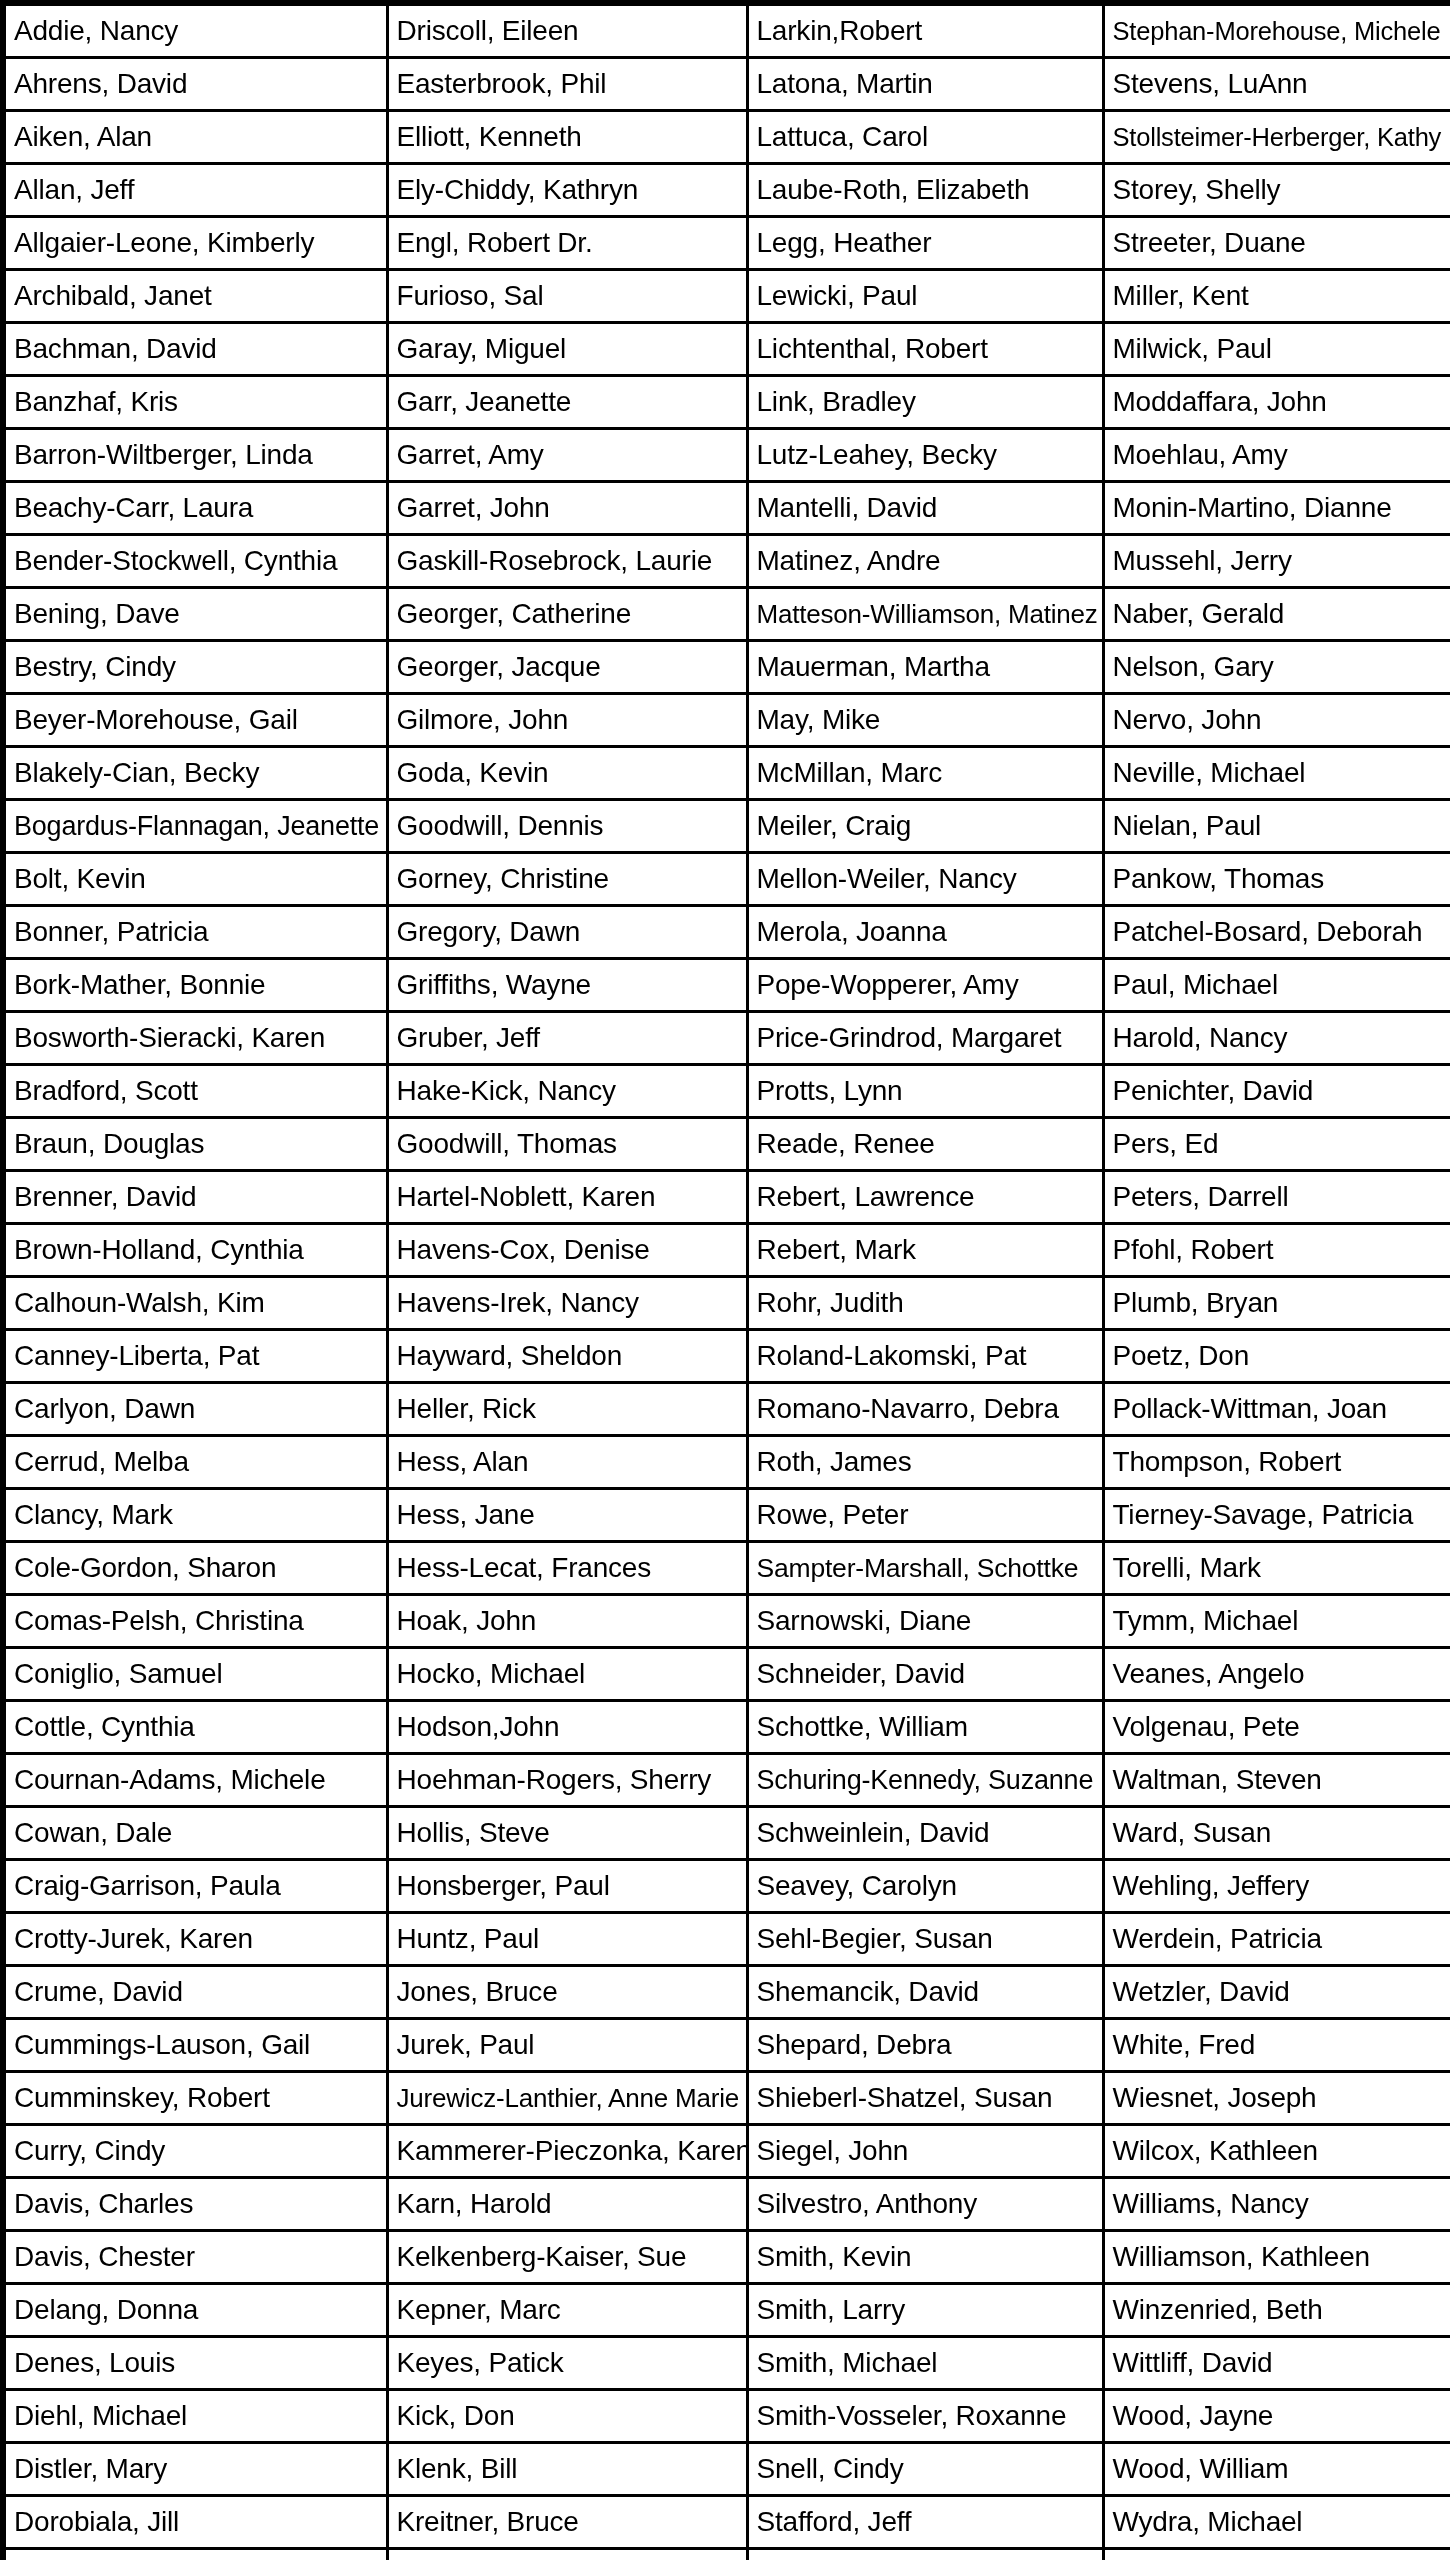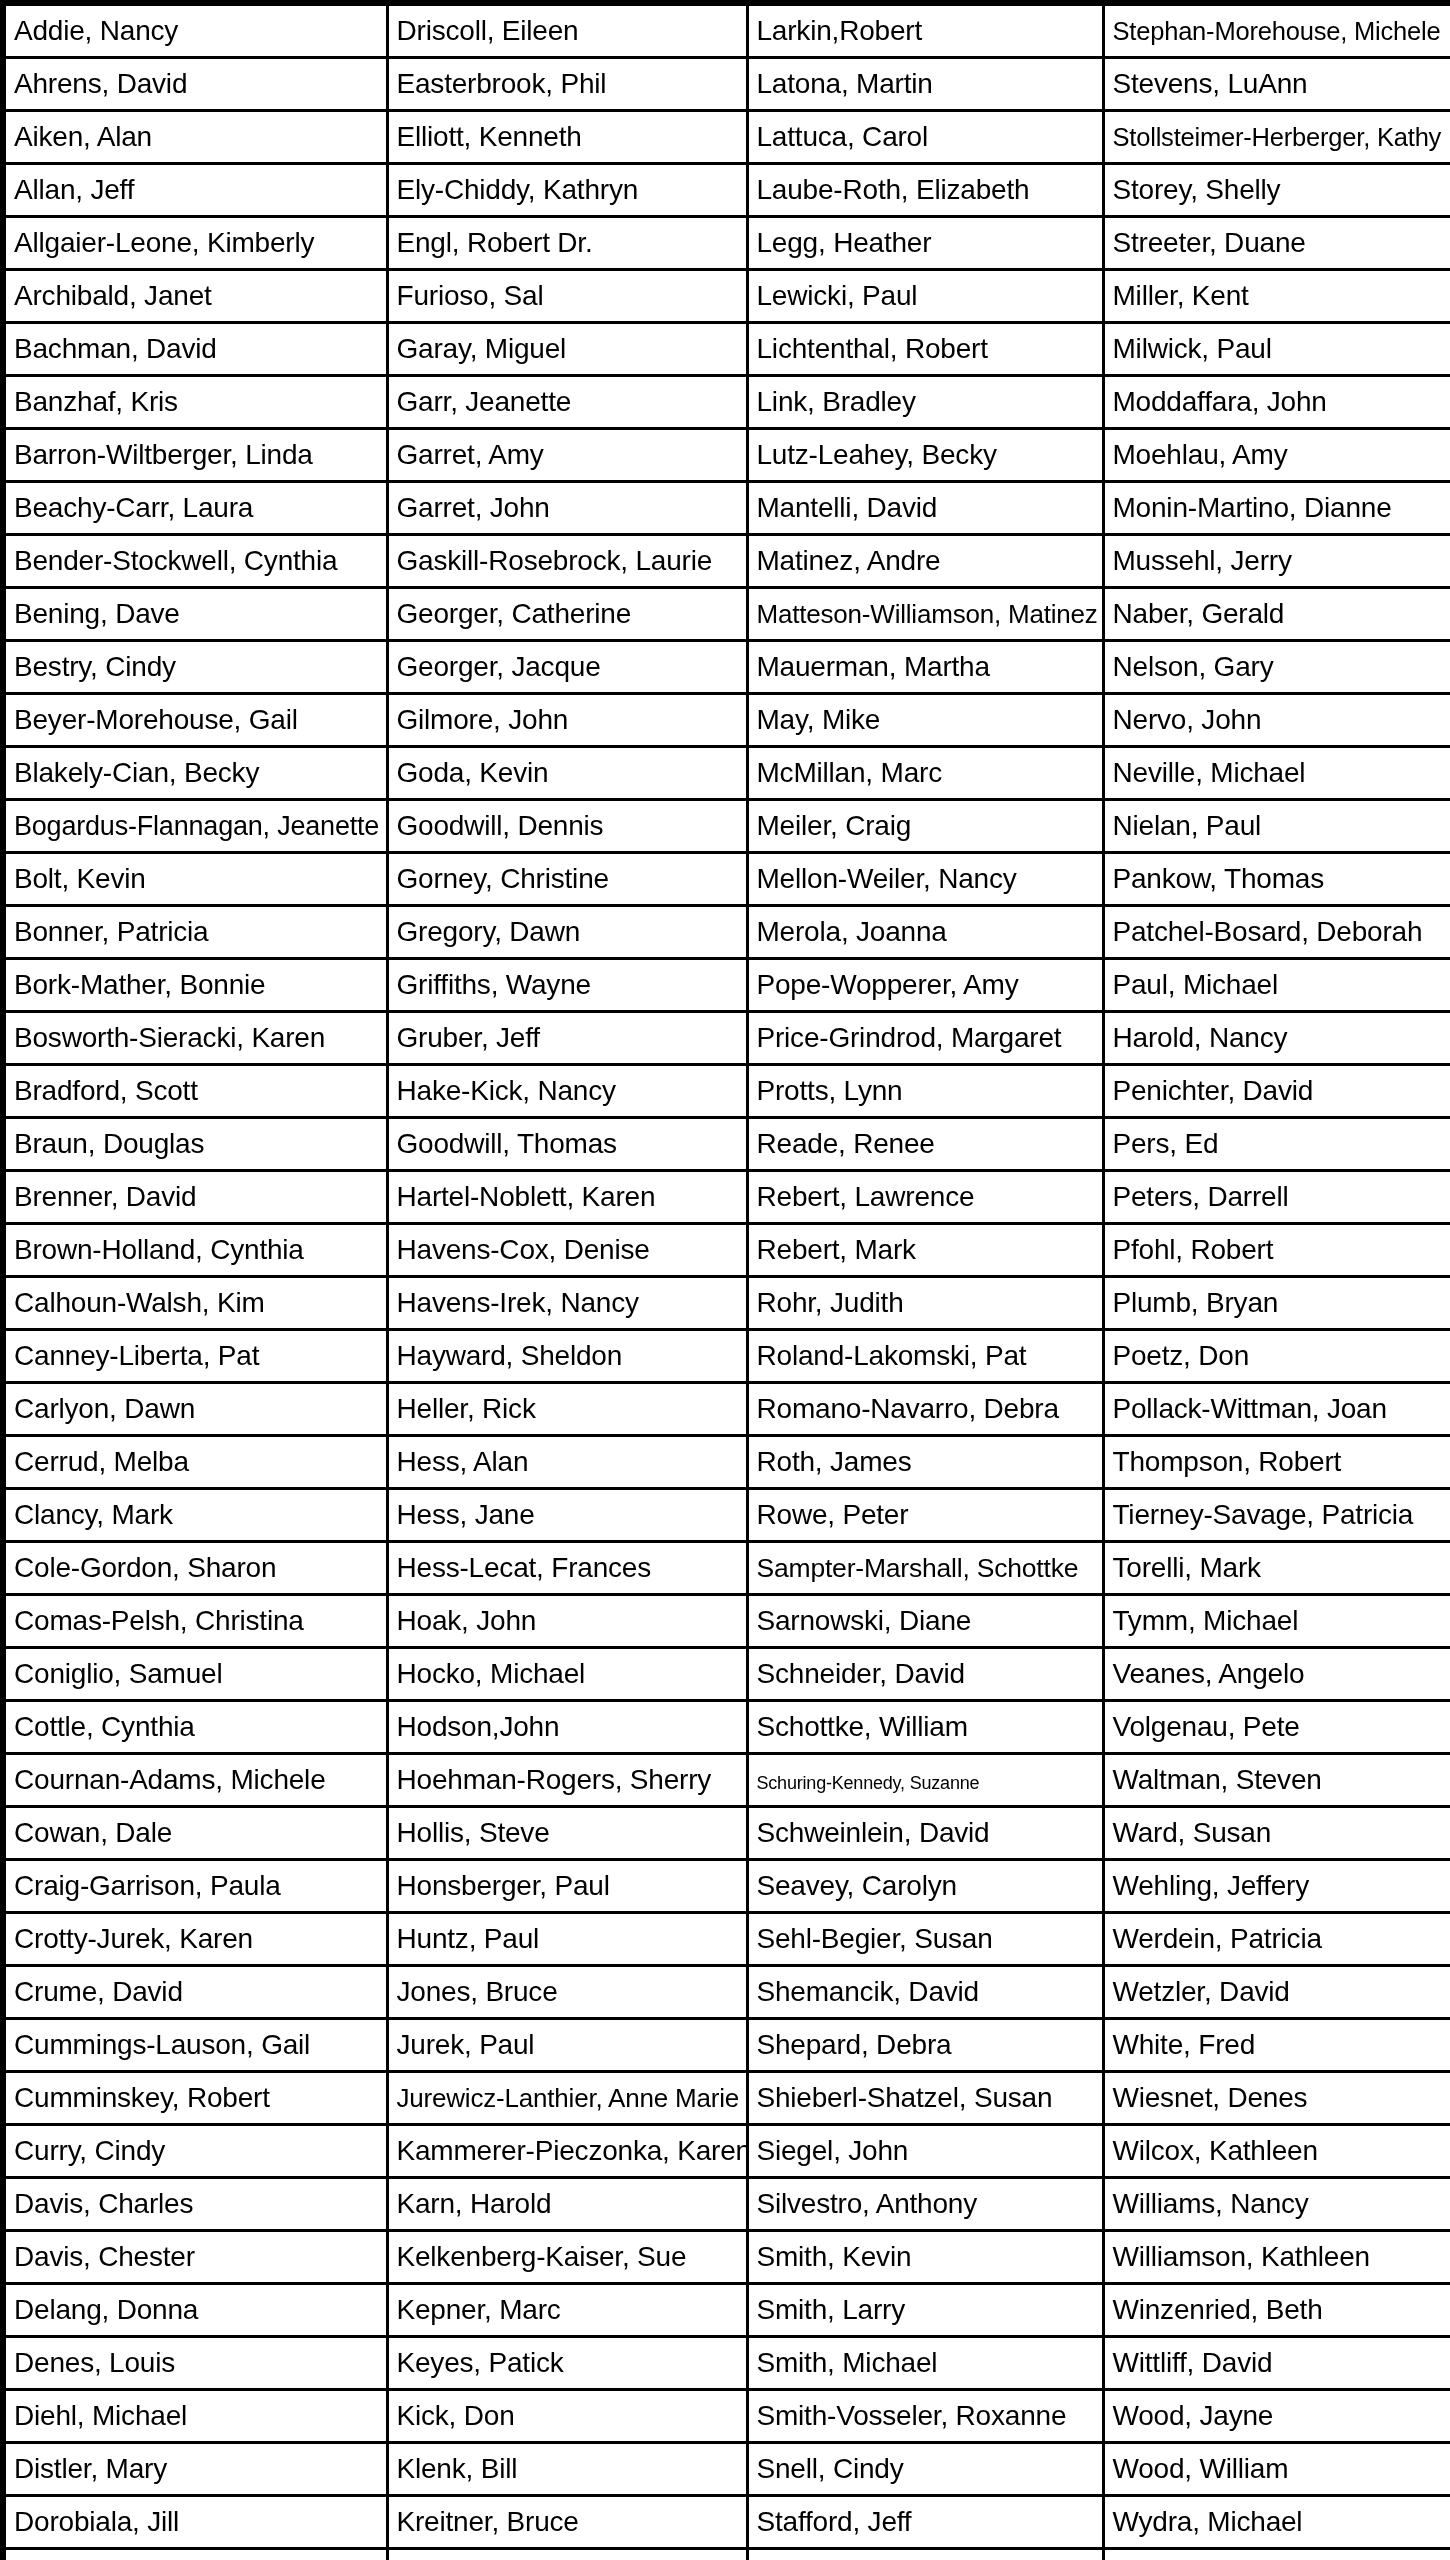--- a/index.html
+++ b/index.html
@@ -241,21 +241,21 @@
       </tr>
       <tr>
         <td><span class="cell-text">Cottle, Cynthia</span></td>
         <td><span class="cell-text">Hodson,John</span></td>
         <td><span class="cell-text">Schottke, William</span></td>
         <td><span class="cell-text">Volgenau, Pete</span></td>
       </tr>
       <tr>
         <td><span class="cell-text">Cournan-Adams, Michele</span></td>
         <td><span class="cell-text">Hoehman-Rogers, Sherry</span></td>
-        <td><span class="cell-text" style="font-size: 18px;">Schuring-Kennedy, Suzanne</span></td>
+        <td><span class="cell-text" style="font-size: 27px;">Schuring-Kennedy, Suzanne</span></td>
         <td><span class="cell-text">Waltman, Steven</span></td>
       </tr>
       <tr>
         <td><span class="cell-text">Cowan, Dale</span></td>
         <td><span class="cell-text">Hollis, Steve</span></td>
         <td><span class="cell-text">Schweinlein, David</span></td>
         <td><span class="cell-text">Ward, Susan</span></td>
       </tr>
       <tr>
         <td><span class="cell-text">Craig-Garrison, Paula</span></td>
@@ -278,21 +278,21 @@
       <tr>
         <td><span class="cell-text">Cummings-Lauson, Gail</span></td>
         <td><span class="cell-text">Jurek, Paul</span></td>
         <td><span class="cell-text">Shepard, Debra</span></td>
         <td><span class="cell-text">White, Fred</span></td>
       </tr>
       <tr>
         <td><span class="cell-text">Cumminskey, Robert</span></td>
         <td><span class="cell-text" style="font-size: 26px;">Jurewicz-Lanthier, Anne Marie</span></td>
         <td><span class="cell-text">Shieberl-Shatzel, Susan</span></td>
-        <td><span class="cell-text">Wiesnet, Denes</span></td>
+        <td><span class="cell-text">Wiesnet, Joseph</span></td>
       </tr>
       <tr>
         <td><span class="cell-text">Curry, Cindy</span></td>
         <td><span class="cell-text" style="font-size: 28px;">Kammerer-Pieczonka, Karen</span></td>
         <td><span class="cell-text">Siegel, John</span></td>
         <td><span class="cell-text">Wilcox, Kathleen</span></td>
       </tr>
       <tr>
         <td><span class="cell-text">Davis, Charles</span></td>
         <td><span class="cell-text">Karn, Harold</span></td>

